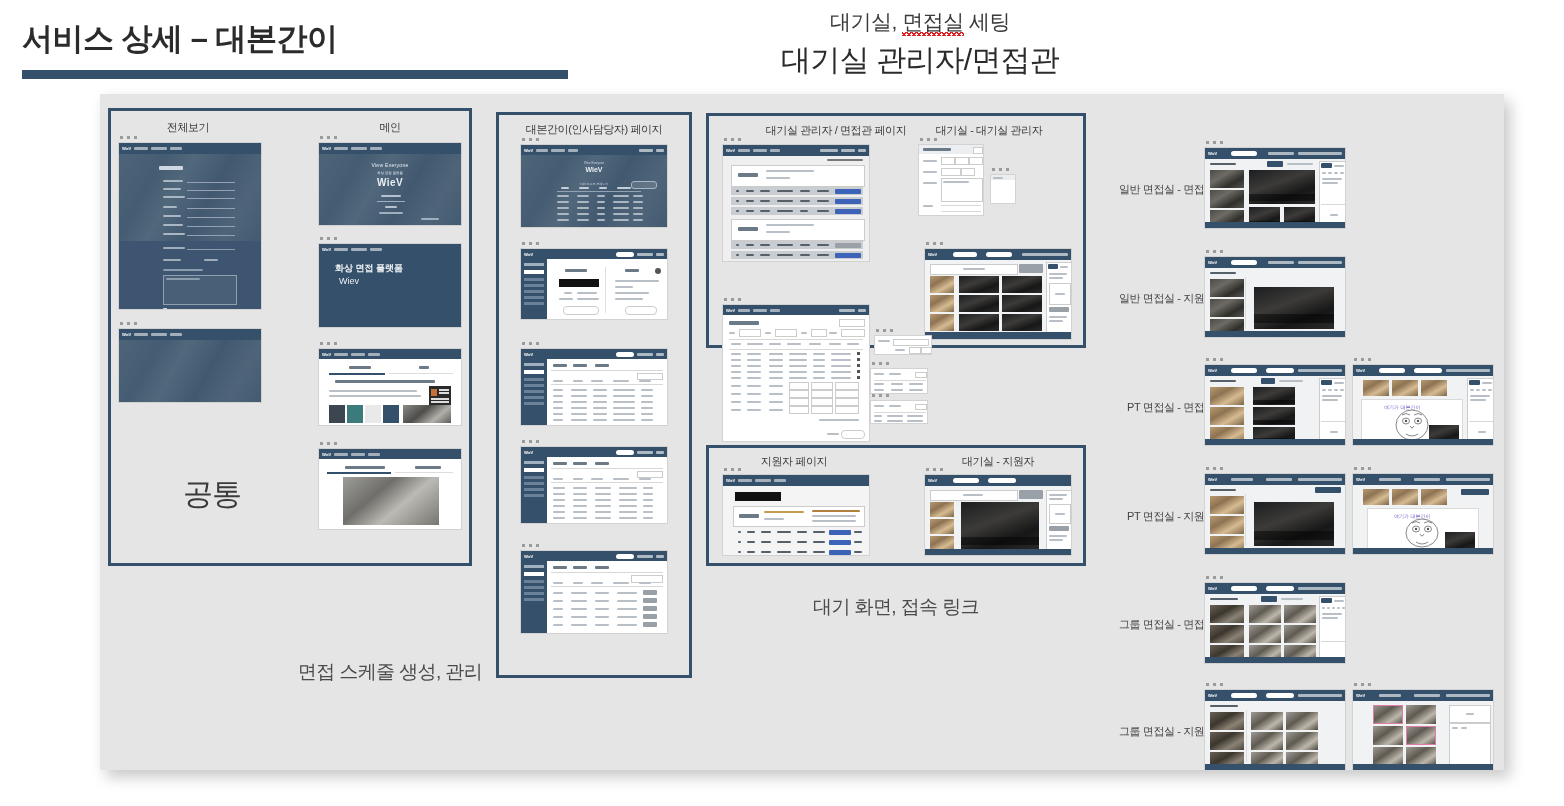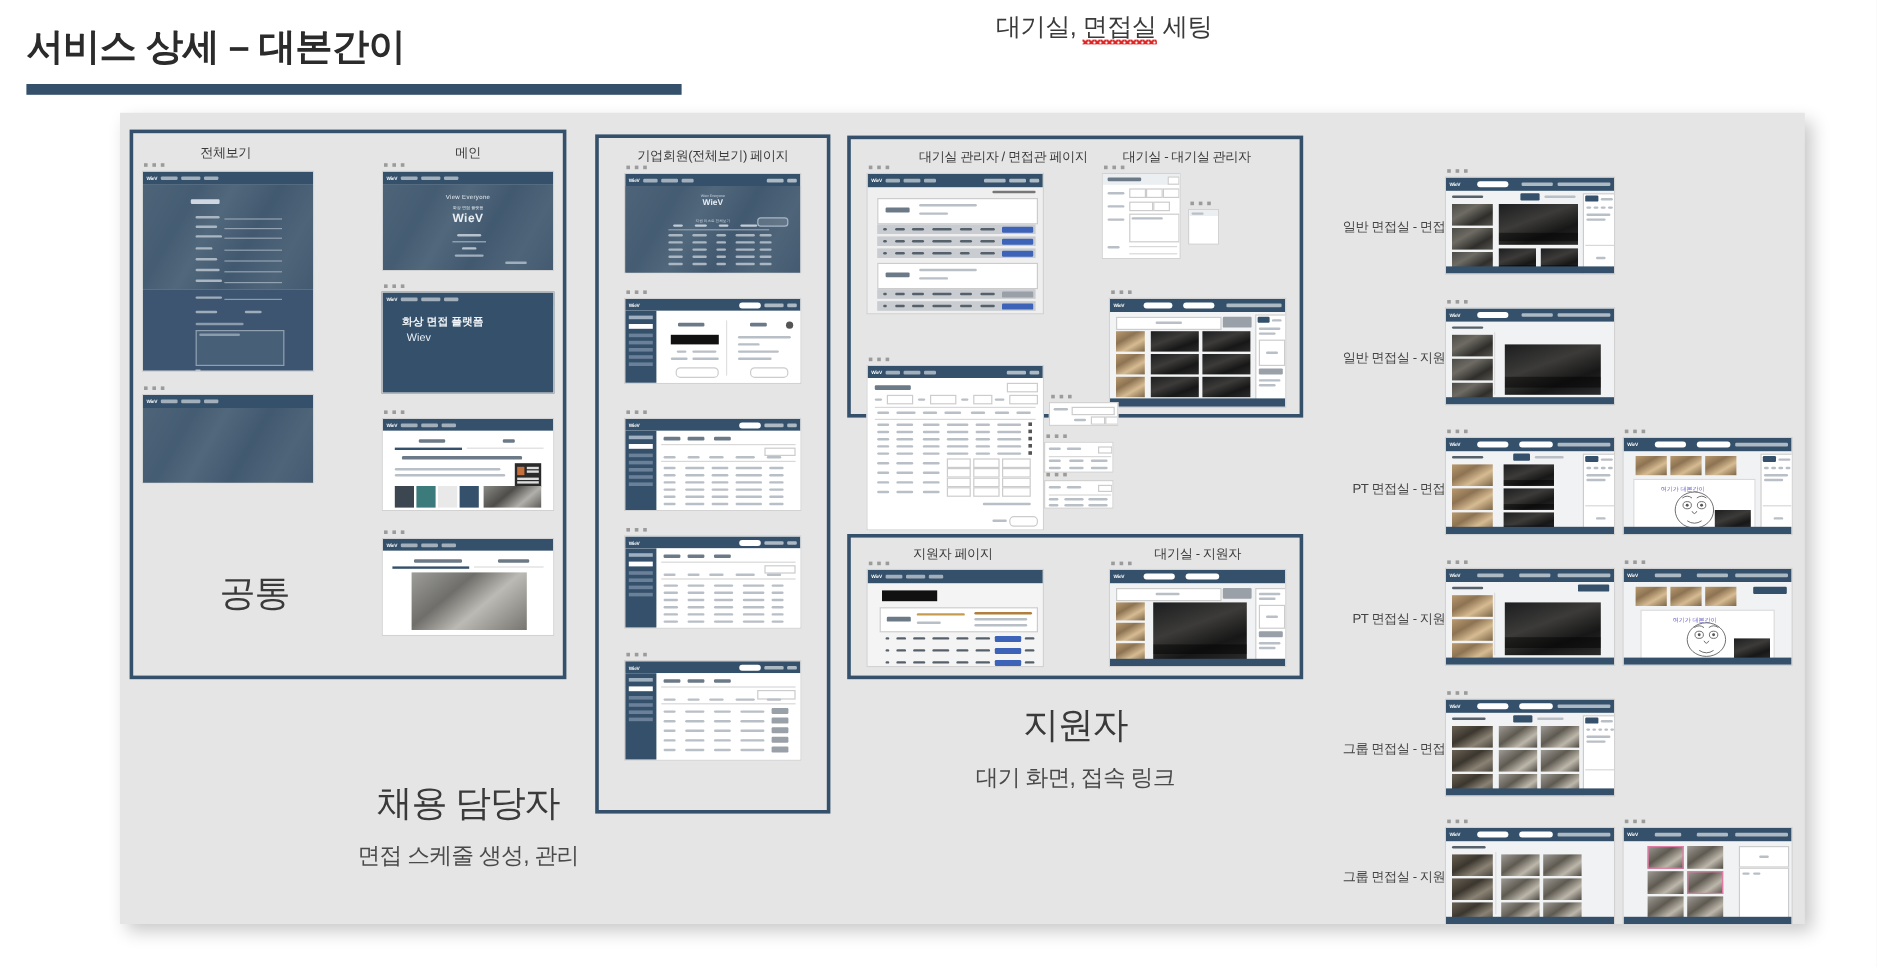--- a/index.html
+++ b/index.html
@@ -131,20 +131,21 @@
   .boxw{position:absolute;background:#fff;border:1px solid #ccc;}
 </style>
 </head>
 <body>
 
 <div id="slide-title">서비스 상세 – 대본간이</div>
 <div id="title-rule"></div>
 
 <div id="header-sub-wrap">
   <div id="header-sub-small"><span>대기실, </span><span class="squiggle">면접실</span><span> 세팅</span></div>
+  <div id="header-sub-big">대기실 관리자/면접관</div>
 </div>
 
 <div id="board">
 
   <div class="group-panel" style="left:8px;top:14px;width:364px;height:458px;"></div>
 
   <div class="group-head" style="left:88px;top:26px;">전체보기</div>
   <div class="group-head" style="left:290px;top:26px;">메인</div>
 
   <div class="winwrap" style="left:18px;top:42px;width:144px;">
@@ -318,21 +319,21 @@
         <div class="blk" style="left:24px;top:18px;width:96px;height:48px;background:linear-gradient(140deg,#9d9d99 0%,#6f6e6a 35%,#bcbab4 60%,#77756f 100%);"></div>
       </div>
     </div>
   </div>
 
   <div class="board-caption" style="left:112px;top:380px;">
     <div class="cap-main">공통</div>
   </div>
 
   <div class="group-panel" style="left:396px;top:18px;width:196px;height:566px;"></div>
-  <div class="group-head" style="left:494px;top:28px;">기업회원(전체보기) 페이지</div>
+  <div class="group-head" style="left:494px;top:28px;">대본간이(인사담당자) 페이지</div>
 
   <div class="winwrap" style="left:420px;top:44px;width:148px;">
     <div class="dots">
         <i></i>
         <i></i>
         <i></i>
       </div>
     <div class="win" style="height:84px;">
       <div class="navbar" style="height:10px;">
         <span class="logo">WieV</span>
@@ -622,21 +623,20 @@
         <div class="txt" style="left:32px;top:63px;width:10px;"></div>
           <div class="txt" style="left:50px;top:63px;width:16px;"></div>
           <div class="txt" style="left:74px;top:63px;width:14px;"></div>
           <div class="txt" style="left:96px;top:63px;width:20px;"></div>
           <div class="btngray" style="left:122px;top:61px;width:14px;height:5px;"></div>
       </div>
     </div>
   </div>
 
   <div class="board-caption" style="left:290px;top:555px;">
-    <div class="cap-main">채용 담당자</div>
     <div class="cap-sub">면접 스케줄 생성, 관리</div>
   </div>
 
   <div class="group-panel" style="left:606px;top:19px;width:380px;height:235px;"></div>
   <div class="group-head" style="left:736px;top:29px;">대기실 관리자 / 면접관 페이지</div>
   <div class="group-head" style="left:889px;top:29px;">대기실 - 대기실 관리자</div>
 
   <div class="winwrap" style="left:622px;top:44px;width:148px;">
     <div class="dots">
         <i></i>
@@ -1044,21 +1044,20 @@
       <div class="vt p3" style="left:5px;top:44px;width:24px;height:15px;"></div>
       <div class="vt p3" style="left:5px;top:61px;width:24px;height:15px;"></div>
       <div class="vt p2" style="left:36px;top:27px;width:78px;height:49px;">
         <div class="cap-bar" style="height:8px;bottom:6px;"></div>
       </div>
       <div class="footerbar" style="height:6px;"></div>
     </div>
   </div>
 
   <div class="board-caption" style="left:796px;top:490px;">
-    <div class="cap-main">지원자</div>
     <div class="cap-sub">대기 화면, 접속 링크</div>
   </div>
 
   <div class="row-label" style="left:1010px;top:95px;width:105px;">일반 면접실 - 면접관</div>
   <div class="winwrap" style="left:1104px;top:47px;width:142px;">
     <div class="dots">
         <i></i>
         <i></i>
         <i></i>
       </div>

